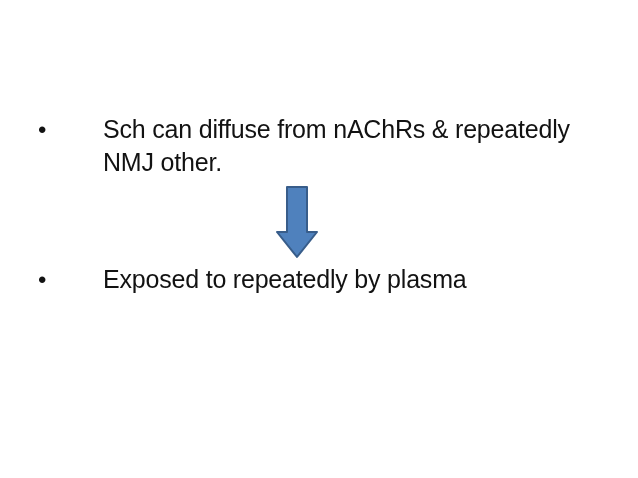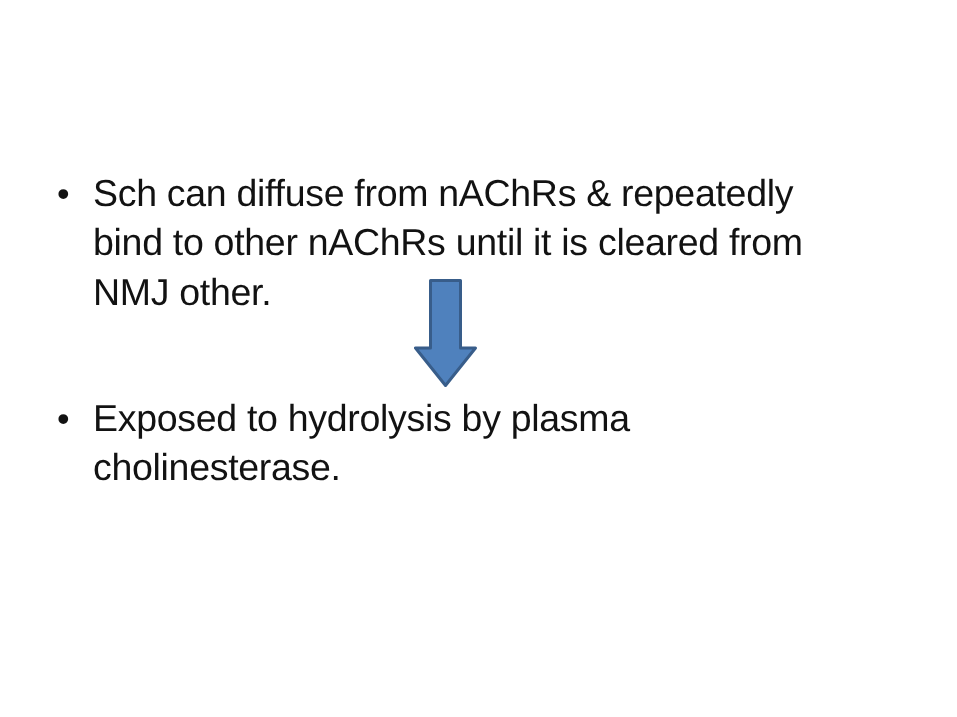--- a/index.html
+++ b/index.html
@@ -25,50 +25,49 @@
     line-height: 33px;
     letter-spacing: -0.2px;
   }
   .bullet-item .marker {
     flex: 0 0 24px;
     width: 24px;
     font-size: 24px;
   }
   .lines .line {
     white-space: nowrap;
+    margin-left: 41px;
   }
   .bullet-1 { top: 113px; }
   .bullet-2 { top: 263px; }
   .down-arrow {
     position: absolute;
     left: 276px;
     top: 186px;
     width: 42px;
     height: 73px;
   }
 </style>
 </head>
 <body>
 
 <div class="slide">
 
   <div class="bullet-item bullet-1">
     <span class="marker">•</span>
     <div class="lines">
       <div class="line">Sch can diffuse from nAChRs &amp; repeatedly</div>
-      <div class="line">bind to other nAChRs until it is cleared from</div>
       <div class="line">NMJ other.</div>
     </div>
   </div>
 
   <svg class="down-arrow" viewBox="0 0 42 73" xmlns="http://www.w3.org/2000/svg">
     <polygon points="11,1 31,1 31,46 41,46 21,71 1,46 11,46" stroke-width="2" stroke-linejoin="round" fill="#4f81bd" stroke="#385d8a"></polygon>
   </svg>
 
   <div class="bullet-item bullet-2">
     <span class="marker">•</span>
     <div class="lines">
-      <div class="line">Exposed to hydrolysis by plasma</div>
-      <div class="line">cholinesterase.</div>
+      <div class="line">Exposed to repeatedly by plasma</div>
     </div>
   </div>
 
 </div>
 
 </body></html>

